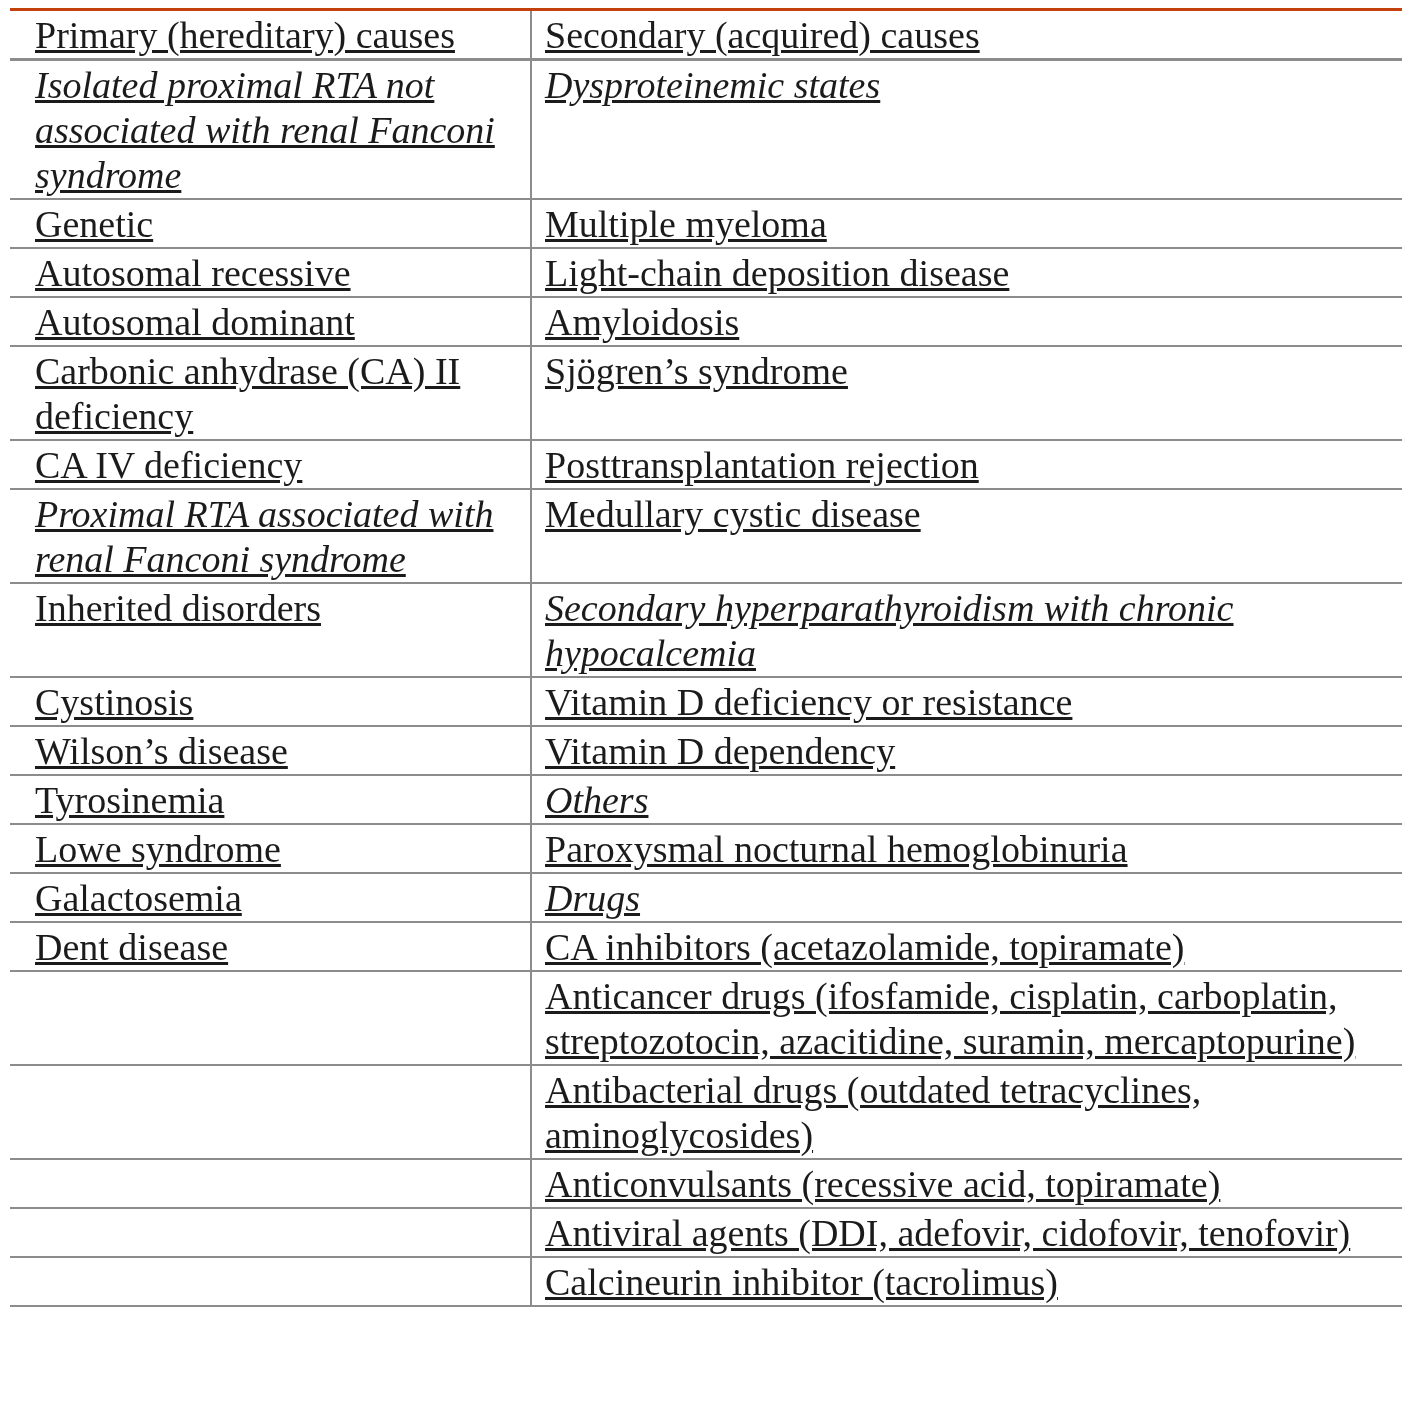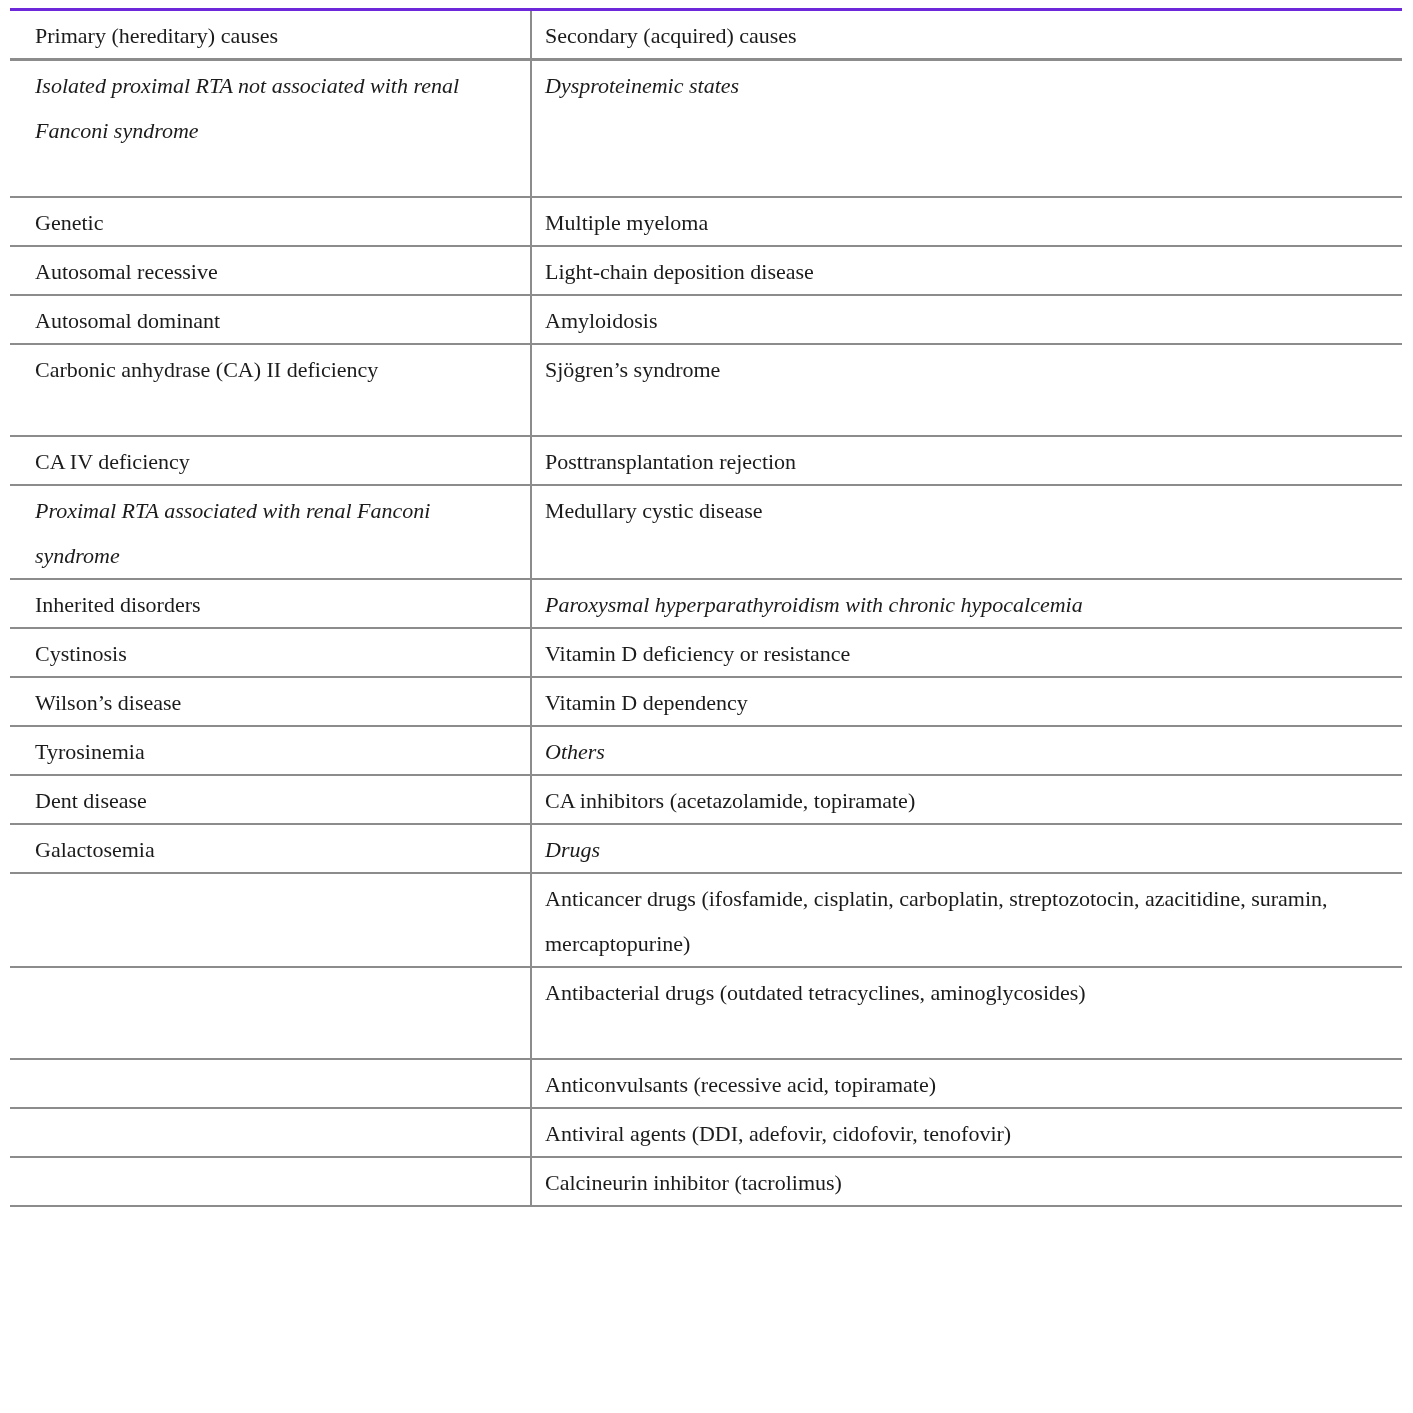--- a/index.html
+++ b/index.html
@@ -12,23 +12,24 @@
     height: 1413px;
     box-sizing: border-box;
     padding: 8px 11px 0 10px;
     font-family: "Liberation Serif", "DejaVu Serif", serif;
     color: #1b1b1b;
   }
   table.causes {
     border-collapse: collapse;
     table-layout: fixed;
     width: 1392px;
-    font-size: 22px;
+    font-size: 38px;
     line-height: 45px;
-    border-top: 3px solid #6d28d9;
+    border-top: 3px solid #c2410c;
+    text-decoration: underline;
   }
   table.causes thead tr {
     border-bottom: 3px solid #8c8c8c;
   }
   table.causes tr {
     border-bottom: 2px solid #8c8c8c;
   }
   th.c1, td.c1 {
     width: 521px;
     border-right: 2px solid #8c8c8c;
@@ -84,41 +85,45 @@
     <tr class="h1">
       <td class="c1">CA IV deficiency</td>
       <td class="c2">Posttransplantation rejection</td>
     </tr>
     <tr class="h2">
       <td class="c1 it">Proximal RTA associated with renal Fanconi syndrome</td>
       <td class="c2">Medullary cystic disease</td>
     </tr>
     <tr class="h1">
       <td class="c1">Inherited disorders</td>
-      <td class="c2 it">Paroxysmal hyperparathyroidism with chronic hypocalcemia</td>
+      <td class="c2 it">Secondary hyperparathyroidism with chronic hypocalcemia</td>
     </tr>
     <tr class="h1">
       <td class="c1">Cystinosis</td>
       <td class="c2">Vitamin D deficiency or resistance</td>
     </tr>
     <tr class="h1">
       <td class="c1">Wilson’s disease</td>
       <td class="c2">Vitamin D dependency</td>
     </tr>
     <tr class="h1">
       <td class="c1">Tyrosinemia</td>
       <td class="c2 it">Others</td>
     </tr>
     <tr class="h1">
-      <td class="c1">Dent disease</td>
-      <td class="c2">CA inhibitors (acetazolamide, topiramate)</td>
+      <td class="c1">Lowe syndrome</td>
+      <td class="c2">Paroxysmal nocturnal hemoglobinuria</td>
     </tr>
     <tr class="h1">
       <td class="c1">Galactosemia</td>
       <td class="c2 it">Drugs</td>
+    </tr>
+    <tr class="h1">
+      <td class="c1">Dent disease</td>
+      <td class="c2">CA inhibitors (acetazolamide, topiramate)</td>
     </tr>
     <tr class="h2">
       <td class="c1"></td>
       <td class="c2">Anticancer drugs (ifosfamide, cisplatin, carboplatin, streptozotocin, azacitidine, suramin, mercaptopurine)</td>
     </tr>
     <tr class="h2">
       <td class="c1"></td>
       <td class="c2">Antibacterial drugs (outdated tetracyclines, aminoglycosides)</td>
     </tr>
     <tr class="h1">

